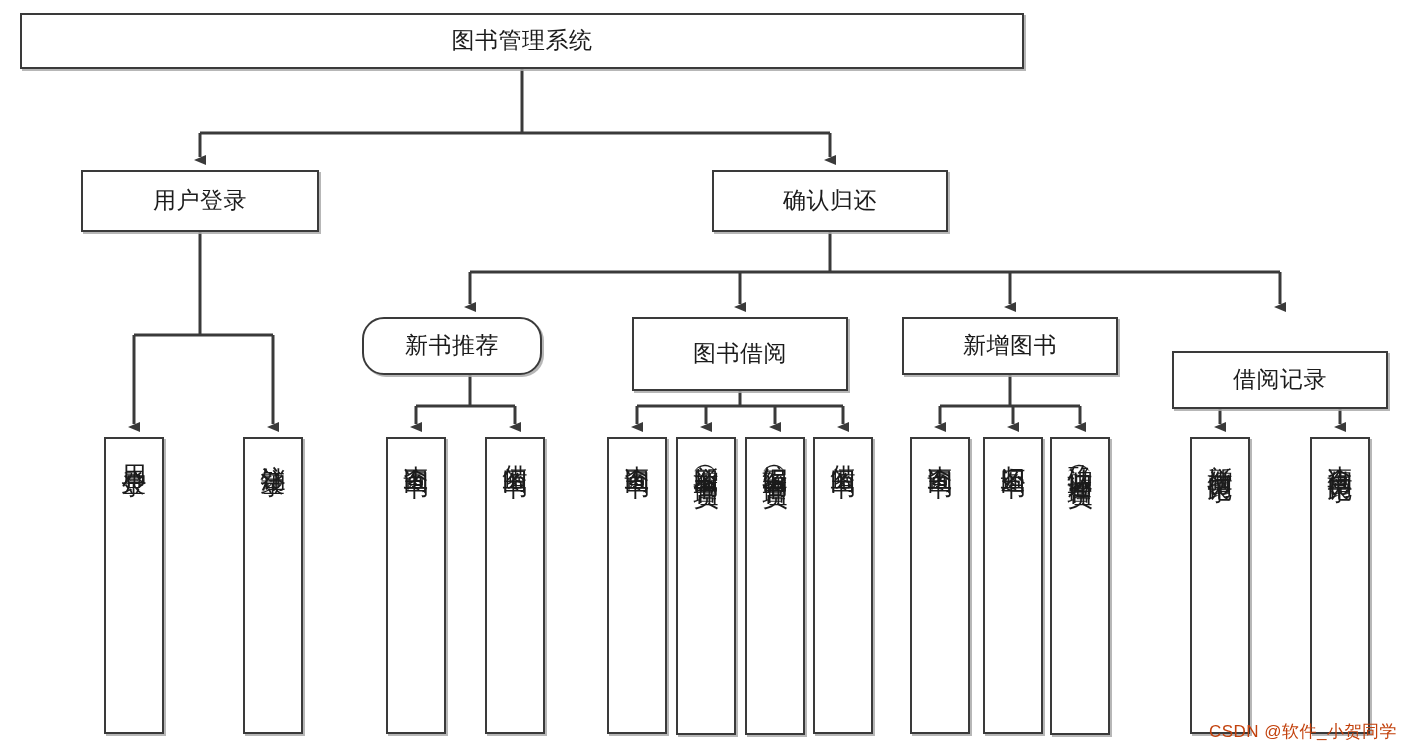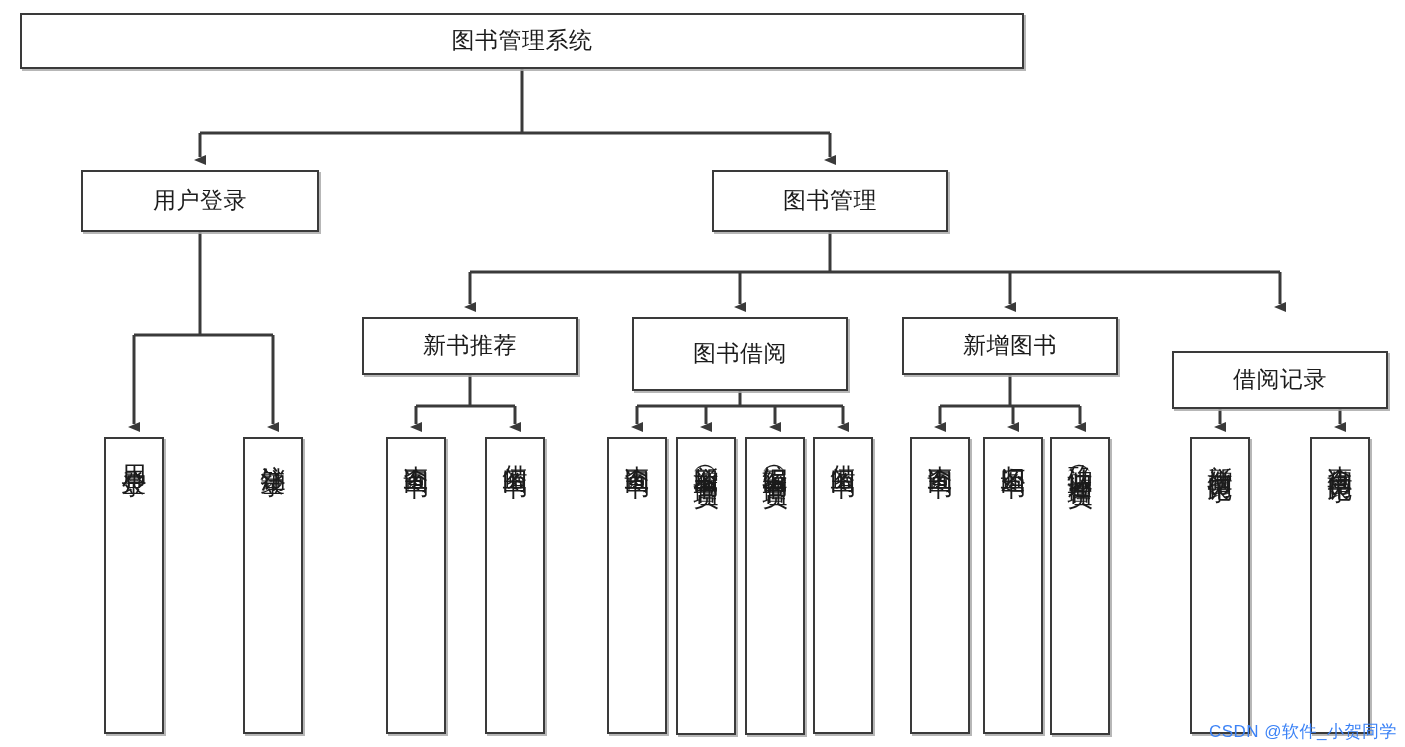--- a/index.html
+++ b/index.html
@@ -56,21 +56,21 @@
     font-size: 25px;
     letter-spacing: 3px;
     line-height: 1;
     white-space: nowrap;
   }
   .watermark {
     position: absolute;
     right: 8px;
     bottom: 4px;
     font-size: 17px;
-    color: #3b82f6;
+    color: #c2410c;
     letter-spacing: 0.5px;
     white-space: nowrap;
   }
 </style>
 </head>
 <body>
 
 <div id="canvas">
   <svg class="edges" viewBox="0 0 1405 747">
     <defs>
@@ -116,23 +116,23 @@
   </svg>
 
   <div id="node-layer">
       <div class="node horiz" style="left: 20px; top: 13px; width: 1004px; height: 56px;">
         <span class="lbl">图书管理系统</span>
       </div>
       <div class="node horiz" style="left: 81px; top: 170px; width: 238px; height: 62px;">
         <span class="lbl">用户登录</span>
       </div>
       <div class="node horiz" style="left: 712px; top: 170px; width: 236px; height: 62px;">
-        <span class="lbl">图书管理</span>
+        <span class="lbl">确认归还</span>
       </div>
-      <div class="node horiz" style="left: 362px; top: 317px; width: 216px; height: 58px;">
+      <div class="node horiz" style="left: 362px; top: 317px; width: 180px; height: 58px; border-radius: 22px;">
         <span class="lbl">新书推荐</span>
       </div>
       <div class="node horiz" style="left: 632px; top: 317px; width: 216px; height: 74px;">
         <span class="lbl">图书借阅</span>
       </div>
       <div class="node horiz" style="left: 902px; top: 317px; width: 216px; height: 58px;">
         <span class="lbl">新增图书</span>
       </div>
       <div class="node horiz" style="left: 1172px; top: 317px; width: 216px; height: 58px; margin-top: 34px;">
         <span class="lbl">借阅记录</span>

